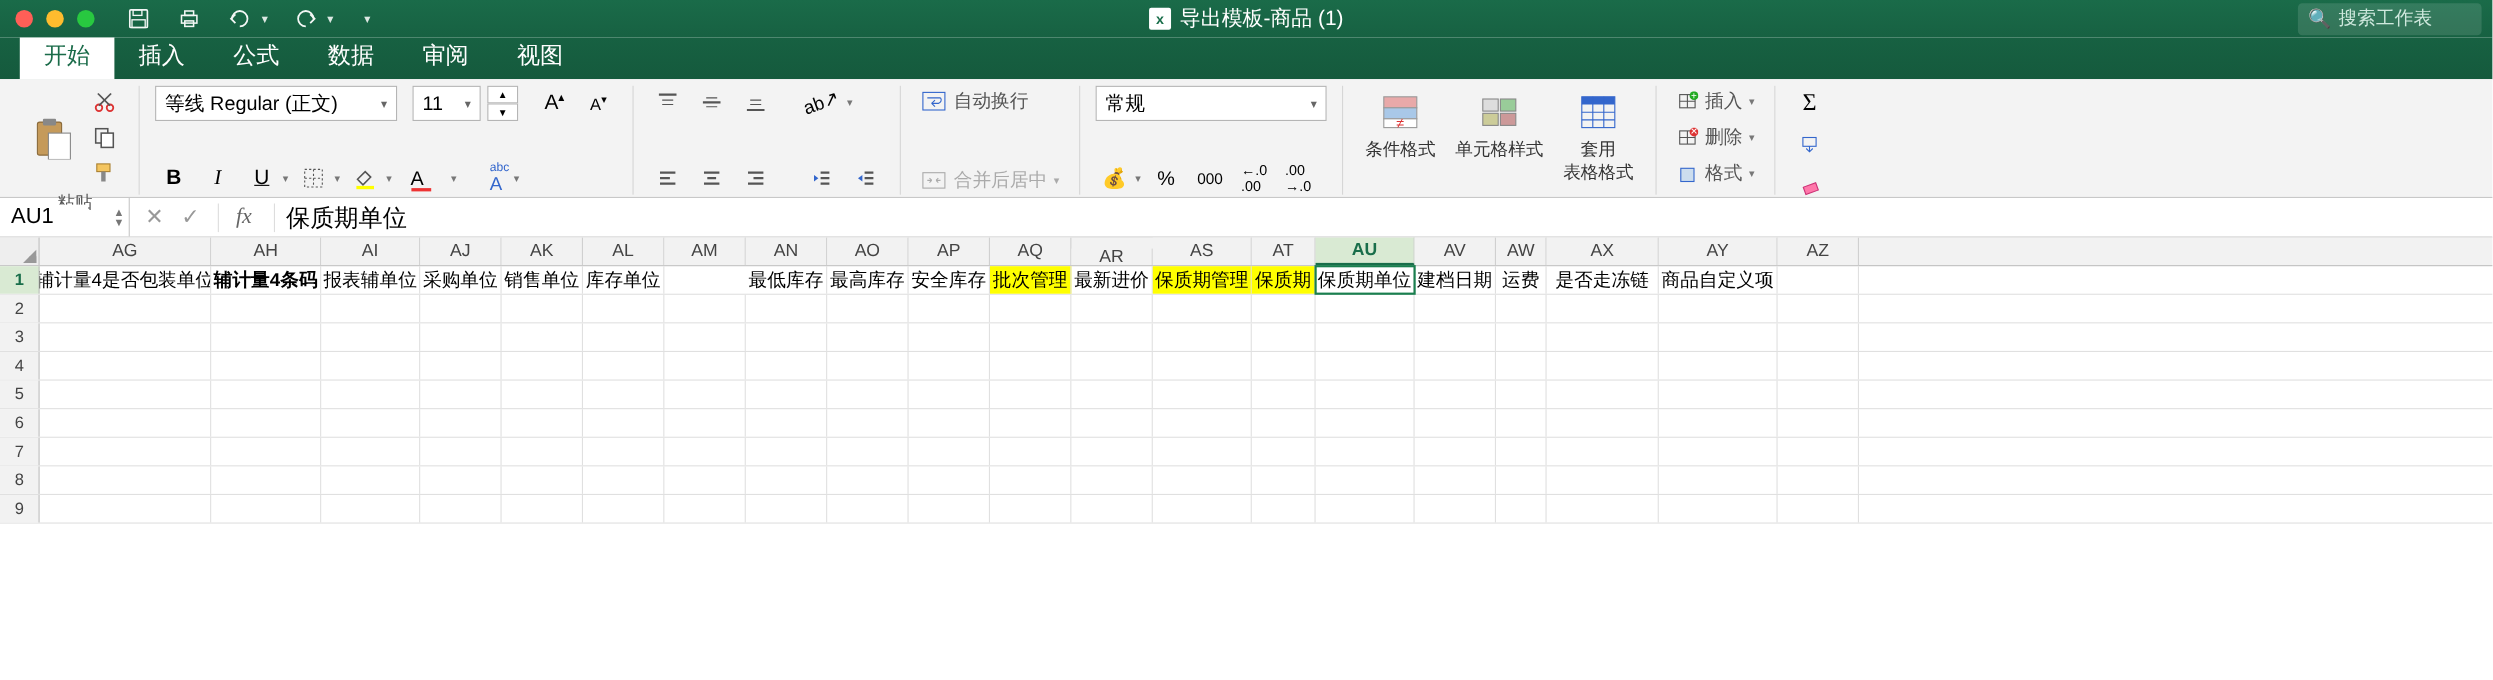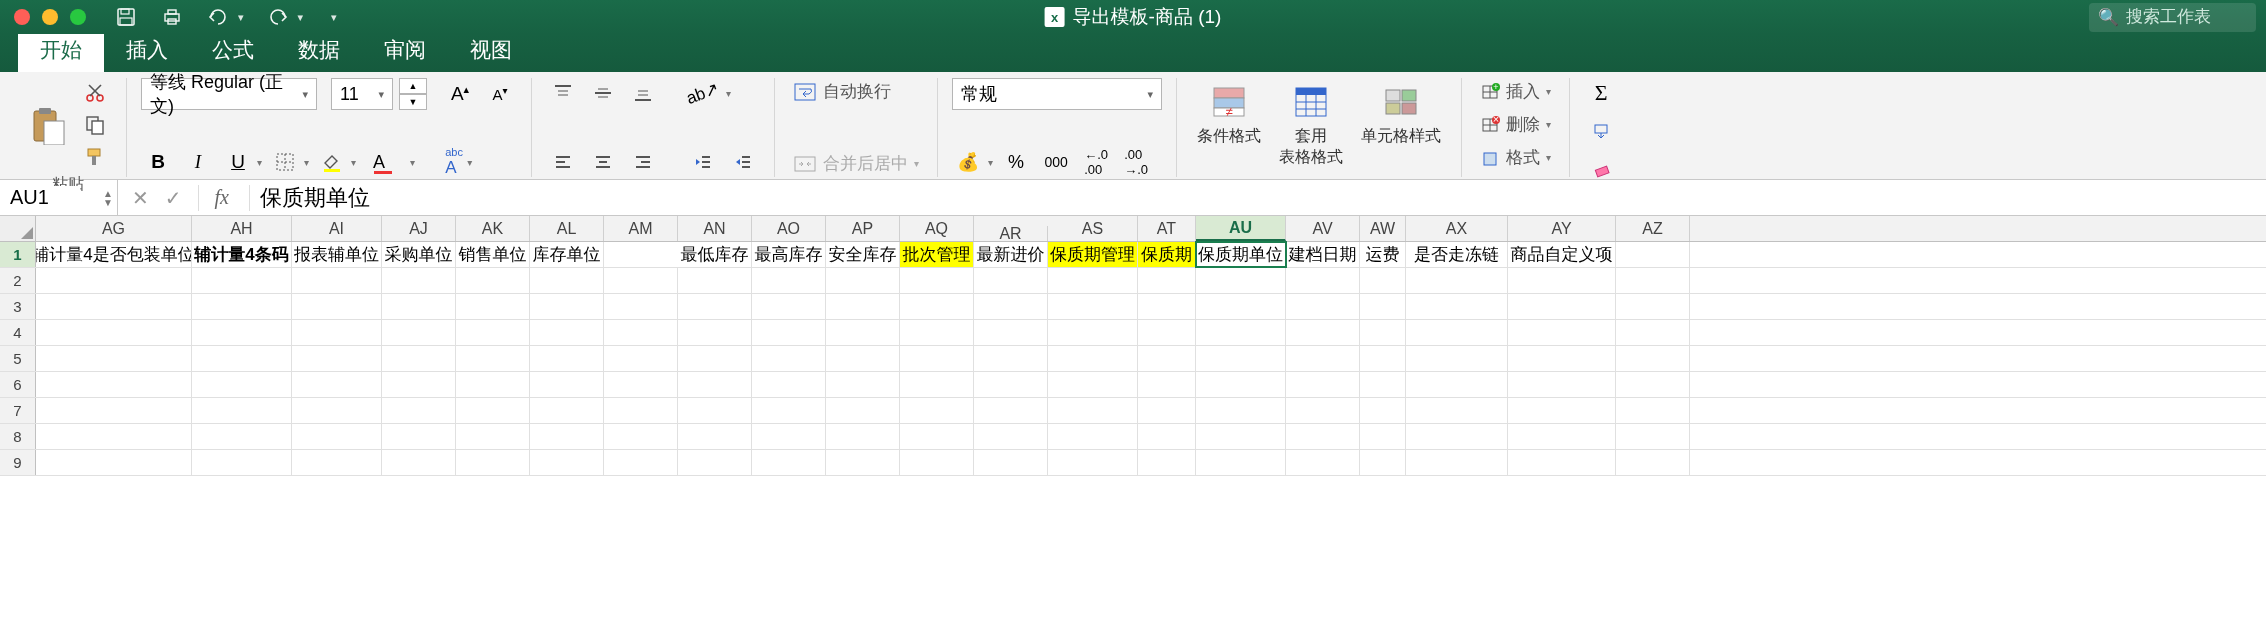--- a/index.html
+++ b/index.html
@@ -160,21 +160,21 @@
               <rect x="8" y="10" width="4" height="9" fill="#888"></rect>
             </svg>
           </span>
       </div>
     </div>
     <div class="group-label">粘贴</div>
   </div>
 
   <div class="group">
     <div class="group-row">
-      <div class="combo" style="width:176px;justify-content:flex-end;">
+      <div class="combo" style="width:220px;justify-content:flex-end;">
           <span>等线 Regular (正文)</span>
           <span class="dd">▾</span>
         </div>
       <div class="combo" style="width:62px;margin-left:8px;">
           <span>11</span>
           <span class="dd">▾</span>
         </div>
       <div class="spin">
           <div>▲</div>
           <div>▼</div>
@@ -350,41 +350,41 @@
             <rect x="3" y="13" width="30" height="10" fill="#a9c8e8" stroke="#999"></rect>
             <rect x="3" y="23" width="30" height="8" fill="#fff" stroke="#999"></rect>
             <text x="18" y="31" font-size="13" text-anchor="middle" fill="#d33">≠</text>
           </svg>
         </span>
       <span>条件格式</span>
     </div>
     <div class="stackbtn">
       <span class="ic">
           <svg width="36" height="34">
+            <rect x="3" y="5" width="14" height="11" fill="#ddd" stroke="#888"></rect>
+            <rect x="19" y="5" width="14" height="11" fill="#9c9" stroke="#888"></rect>
+            <rect x="3" y="18" width="14" height="11" fill="#cc9" stroke="#888"></rect>
+            <rect x="19" y="18" width="14" height="11" fill="#c99" stroke="#888"></rect>
+          </svg>
+        </span>
+      <span style="white-space:pre-line;text-align:center;">单元格样式</span>
+    </div>
+    <div class="stackbtn">
+      <span class="ic">
+          <svg width="36" height="34">
             <rect x="3" y="3" width="30" height="28" fill="none" stroke="#36c"></rect>
             <rect x="3" y="3" width="30" height="7" fill="#36c"></rect>
             <line x1="13" y1="3" x2="13" y2="31" stroke="#36c"></line>
             <line x1="23" y1="3" x2="23" y2="31" stroke="#36c"></line>
             <line x1="3" y1="17" x2="33" y2="17" stroke="#36c"></line>
             <line x1="3" y1="24" x2="33" y2="24" stroke="#36c"></line>
           </svg>
         </span>
       <span style="white-space:pre-line;text-align:center;">套用
 表格格式</span>
-    </div>
-    <div class="stackbtn">
-      <span class="ic">
-          <svg width="36" height="34">
-            <rect x="3" y="5" width="14" height="11" fill="#ddd" stroke="#888"></rect>
-            <rect x="19" y="5" width="14" height="11" fill="#9c9" stroke="#888"></rect>
-            <rect x="3" y="18" width="14" height="11" fill="#cc9" stroke="#888"></rect>
-            <rect x="19" y="18" width="14" height="11" fill="#c99" stroke="#888"></rect>
-          </svg>
-        </span>
-      <span style="white-space:pre-line;text-align:center;">单元格样式</span>
     </div>
   </div>
 
   <div class="group">
     <div class="thin-col" style="gap:6px;">
       <div class="thin-row">
           <svg width="20" height="18">
             <rect x="3" y="3" width="14" height="12" fill="none" stroke="#555"></rect>
             <line x1="3" y1="9" x2="17" y2="9" stroke="#555"></line>
             <line x1="10" y1="3" x2="10" y2="15" stroke="#555"></line>

